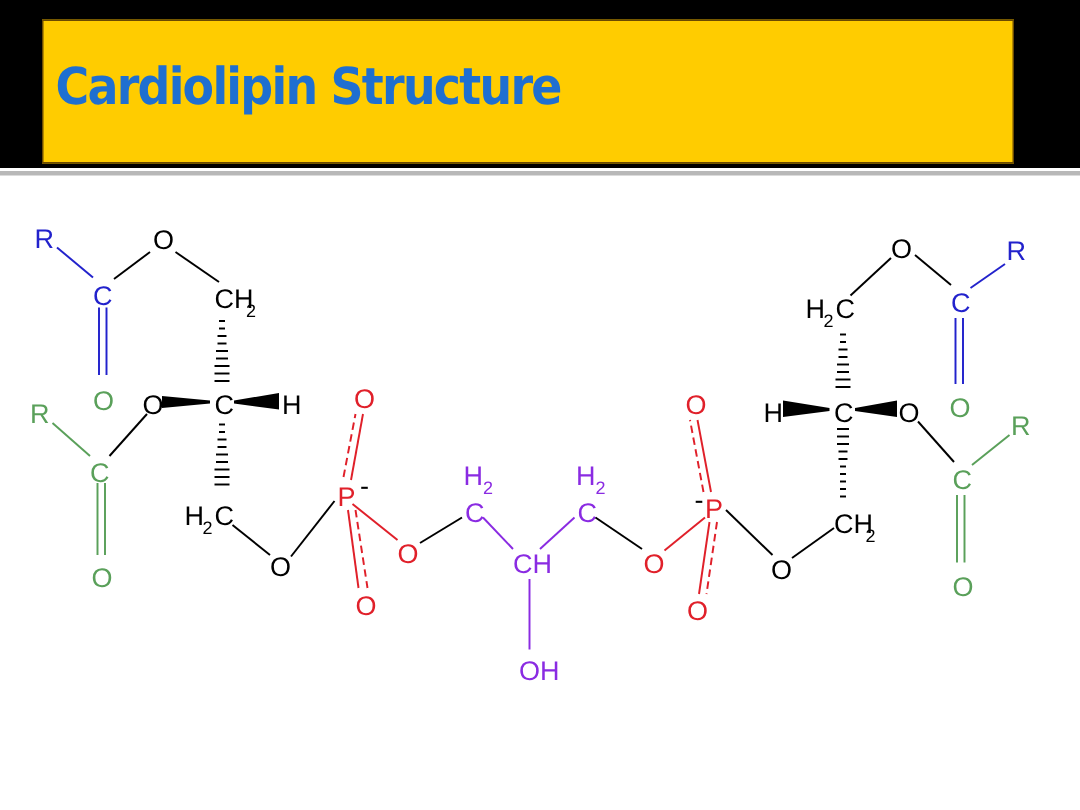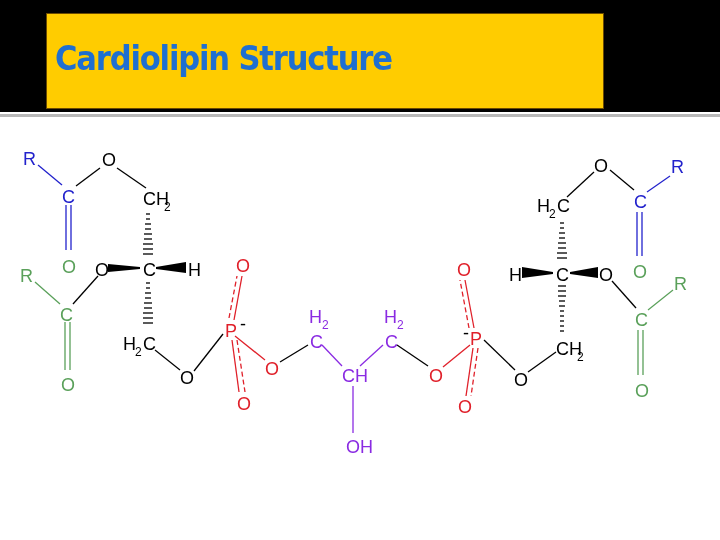--- a/index.html
+++ b/index.html
@@ -2,21 +2,21 @@
 <html><head>
 <meta charset="utf-8">
 <style>
   html, body { margin: 0; padding: 0; }
   body {
     width: 720px; height: 540px; background: #ffffff; position: relative; overflow: hidden;
     font-family: "Liberation Sans", sans-serif;
   }
   .top-band { position: absolute; left: 0; top: 0; width: 720px; height: 112px; background: #000000; }
   .title-box {
-    position: absolute; left: 46px; top: 13px; width: 558px; height: 96px;
+    position: absolute; left: 28px; top: 13px; width: 648px; height: 96px;
     background: #ffcc00; border: 1px solid #6b4a00; box-sizing: border-box;
   }
   .title-text {
     position: absolute; left: 8px; top: 24px;
     font-family: "DejaVu Sans", sans-serif; font-weight: bold; font-size: 34px;
     color: #1f6fd0; letter-spacing: -1.3px; transform: scaleX(0.9); transform-origin: left center;
   }
   .rule-line { position: absolute; left: 0; top: 114px; width: 720px; height: 3px; background: #b8b8b8; }
   .diagram { position: absolute; left: 0; top: 118px; width: 720px; height: 422px; }
   svg text { font-family: "Liberation Sans", sans-serif; font-size: 18px; }

